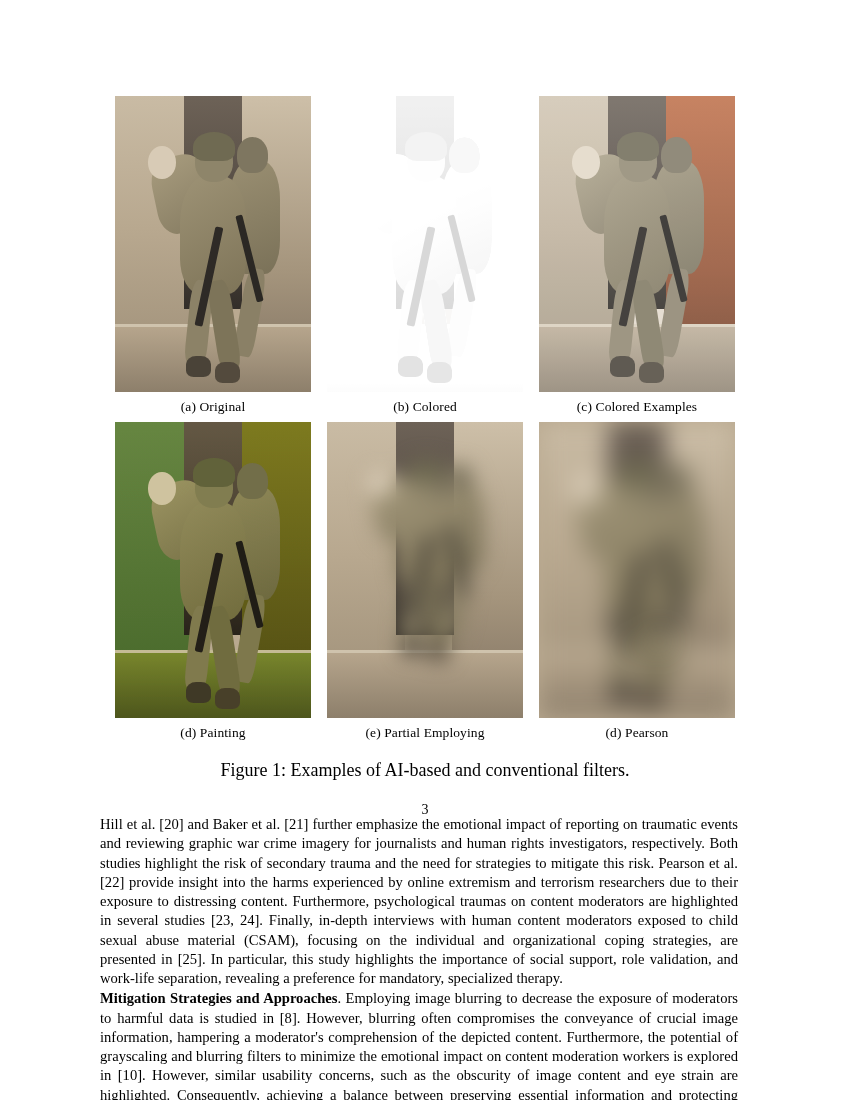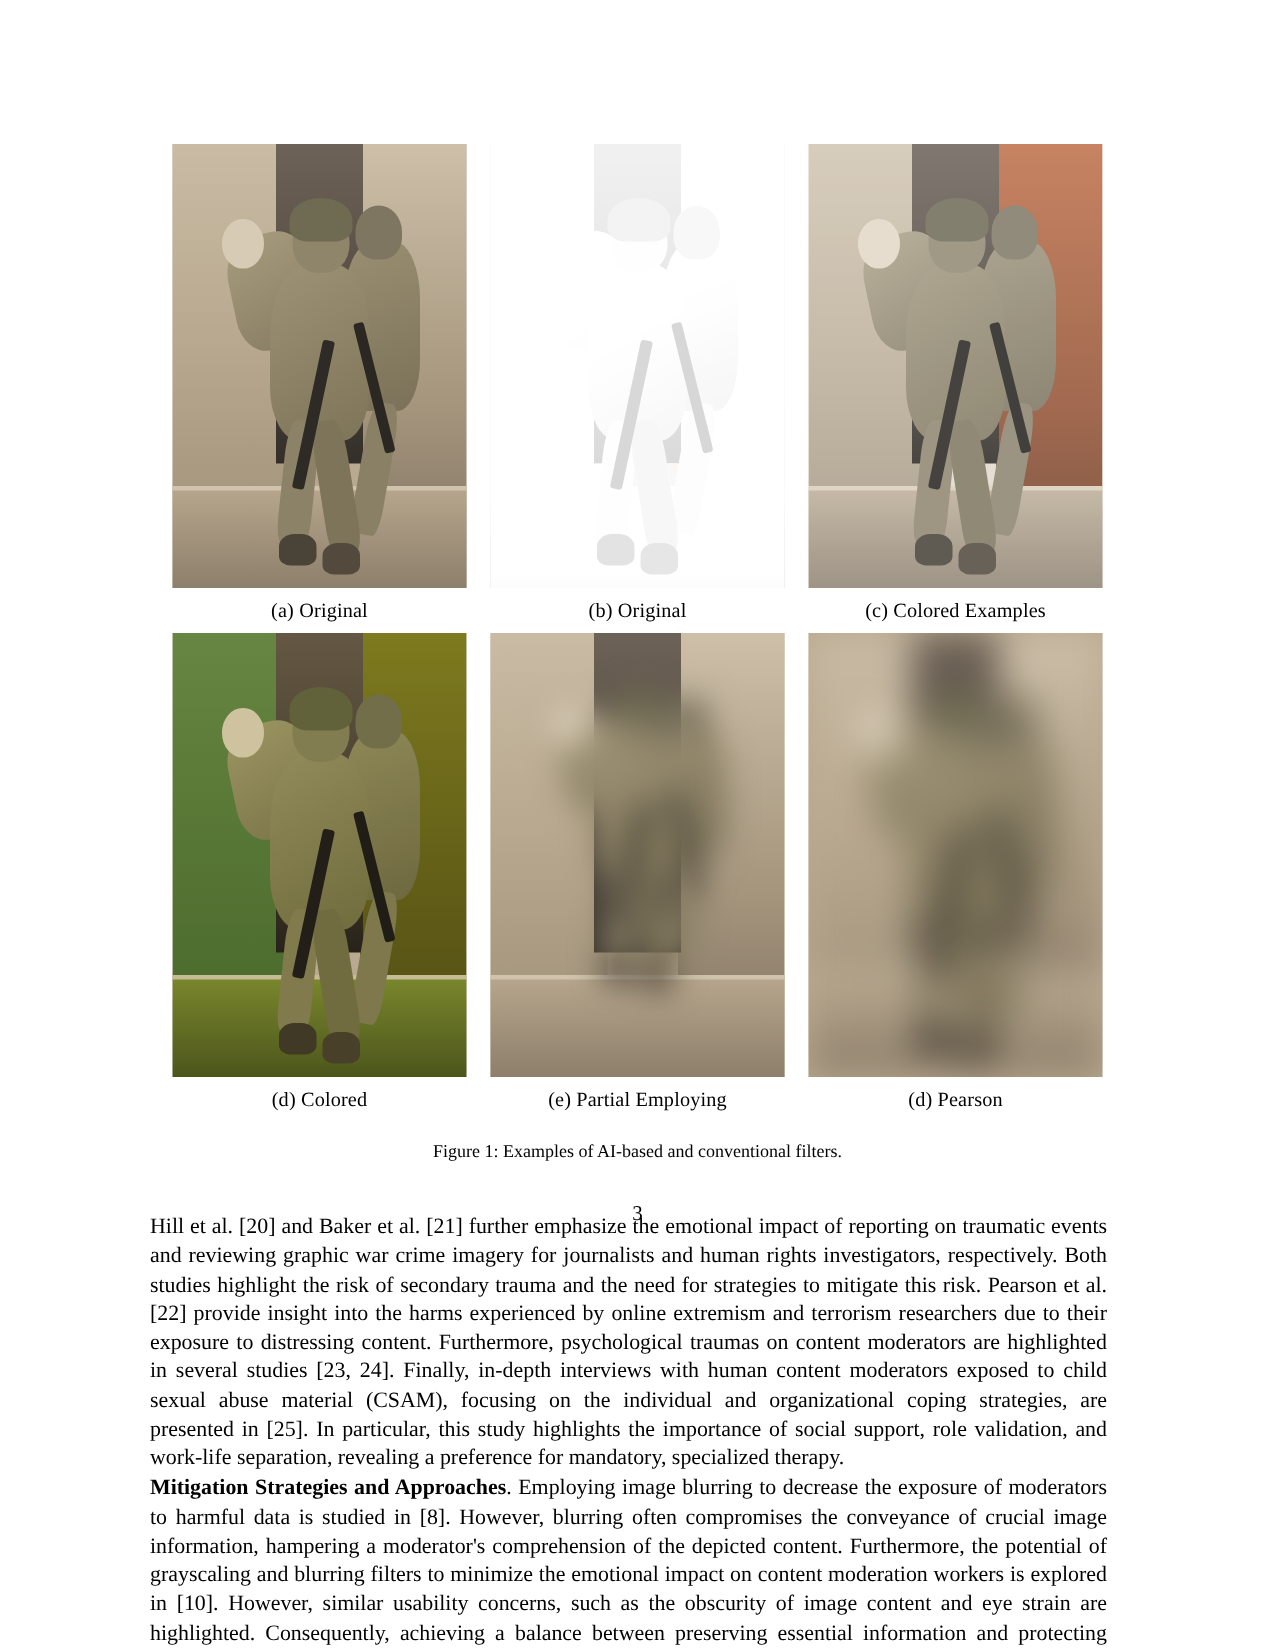--- a/index.html
+++ b/index.html
@@ -48,21 +48,21 @@
   .fig-caption {
     font-size: 13.5px;
     text-align: center;
     margin-top: 7px;
     margin-bottom: 7px;
     font-family: "Liberation Serif", serif;
     letter-spacing: 0.1px;
   }
   .figure-title {
     text-align: center;
-    font-size: 12px;
+    font-size: 18px;
     margin-top: 12px;
   }
 
   
   .scene { position: absolute; inset: 0; }
 
   
   .bg-wall-left {
     position: absolute; left: 0; top: 0; width: 40%; height: 100%;
     background: linear-gradient(180deg,#c9bba4 0%, #b8a88f 45%, #9c8d76 100%);
@@ -257,21 +257,21 @@
             <div class="sold helmet"></div>
             <div class="sold leg-c"></div>
             <div class="sold leg-a"></div>
             <div class="sold leg-b"></div>
             <div class="sold rifle"></div>
             <div class="sold rifle2"></div>
             <div class="sold boot-a"></div>
             <div class="sold boot-b"></div>
           </div>
         </div>
-        <div class="fig-caption">(b) Original</div>
+        <div class="fig-caption">(b) Colored</div>
       </div>
 
       <div class="fig-cell">
         <div class="fig-img v-colored">
           <div class="scene">
             <div class="bg-wall-left"></div>
             <div class="bg-wall-right"></div>
             <div class="bg-door"></div>
             <div class="bg-step"></div>
             <div class="bg-ground"></div>
@@ -315,21 +315,21 @@
             <div class="sold helmet"></div>
             <div class="sold leg-c"></div>
             <div class="sold leg-a"></div>
             <div class="sold leg-b"></div>
             <div class="sold rifle"></div>
             <div class="sold rifle2"></div>
             <div class="sold boot-a"></div>
             <div class="sold boot-b"></div>
           </div>
         </div>
-        <div class="fig-caption">(d) Colored</div>
+        <div class="fig-caption">(d) Painting</div>
       </div>
 
       <div class="fig-cell">
         <div class="fig-img v-partial">
           <div class="scene">
             <div class="bg-wall-left"></div>
             <div class="bg-wall-right"></div>
             <div class="bg-door"></div>
             <div class="bg-step"></div>
             <div class="bg-ground"></div>

